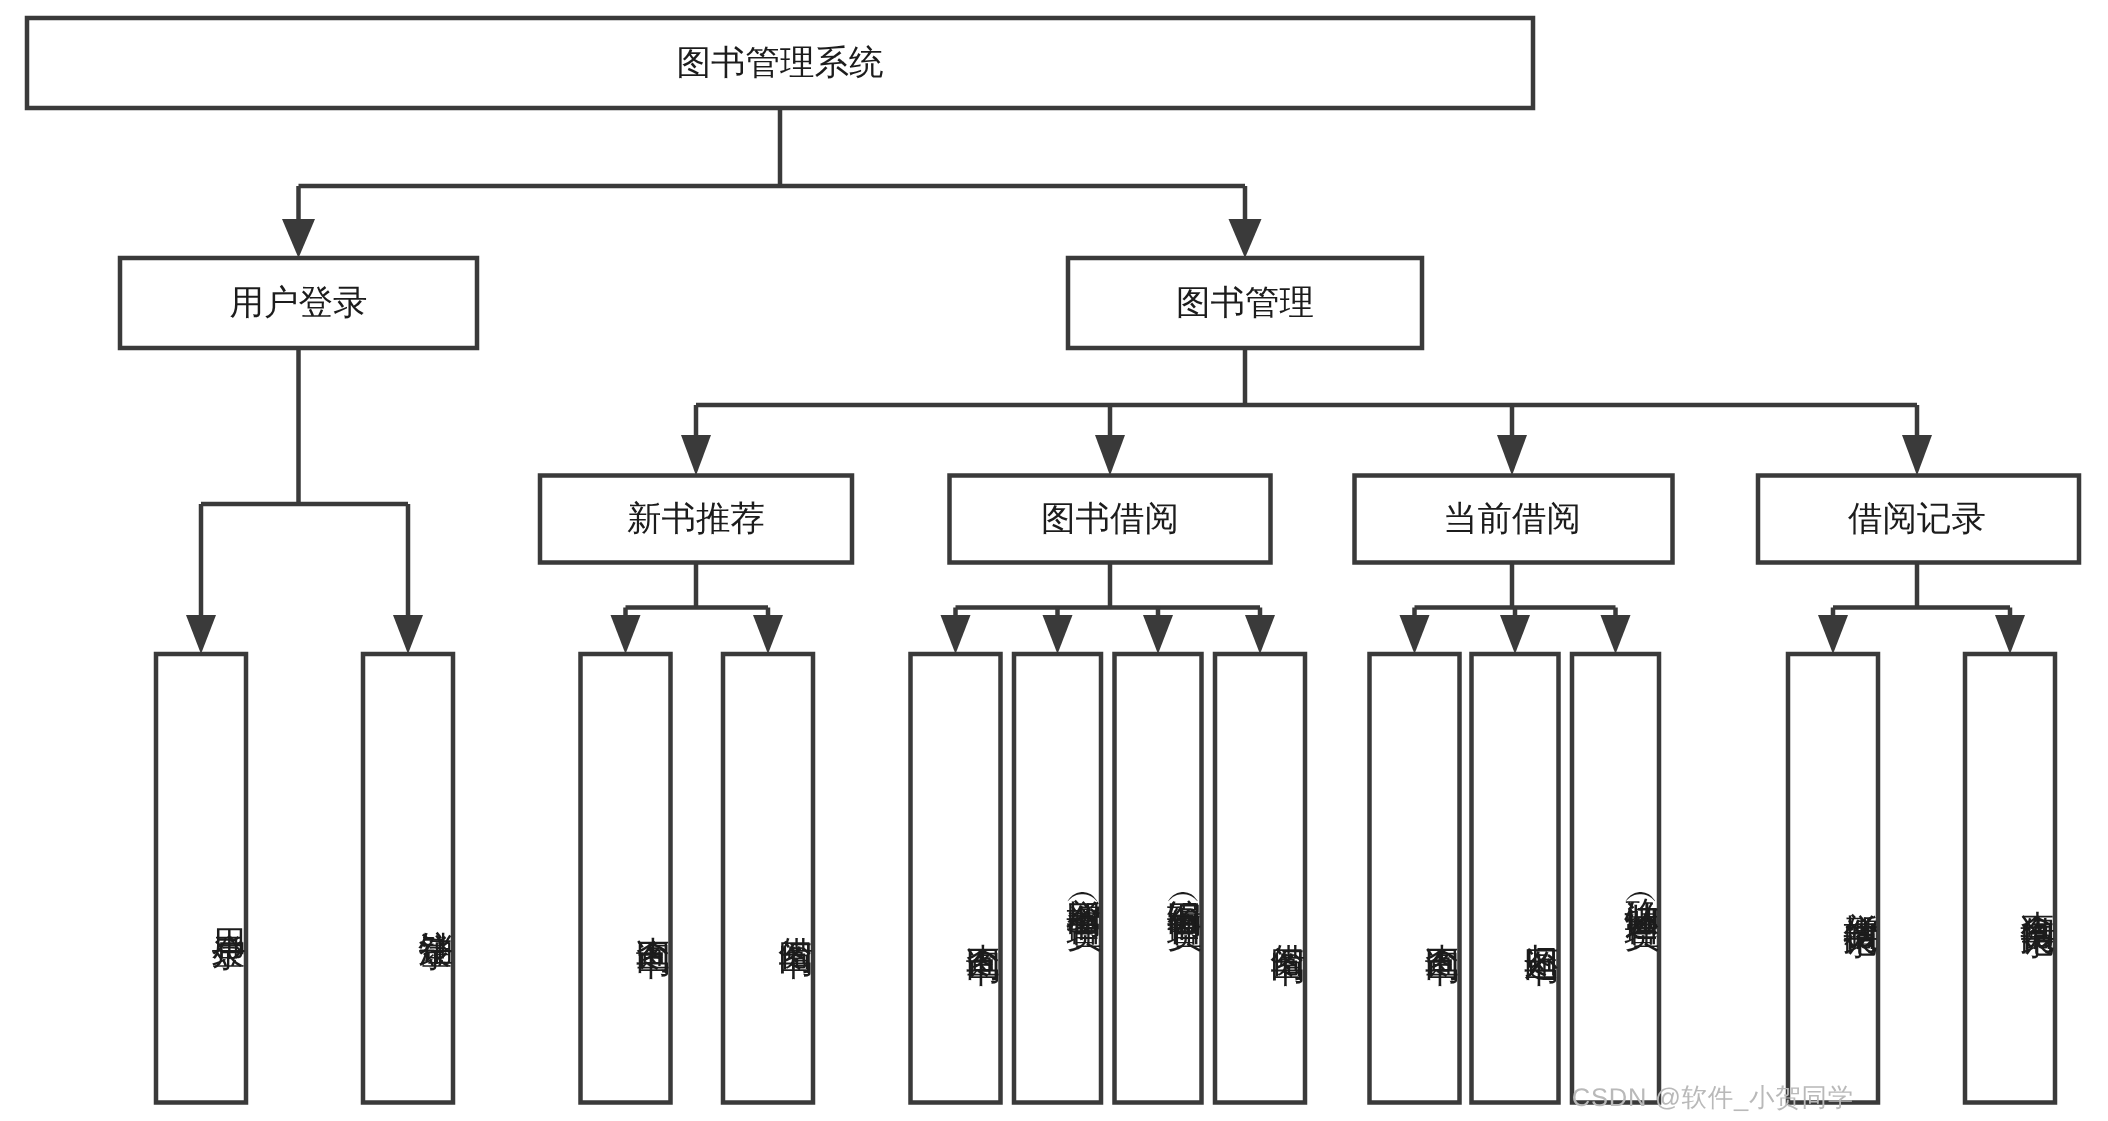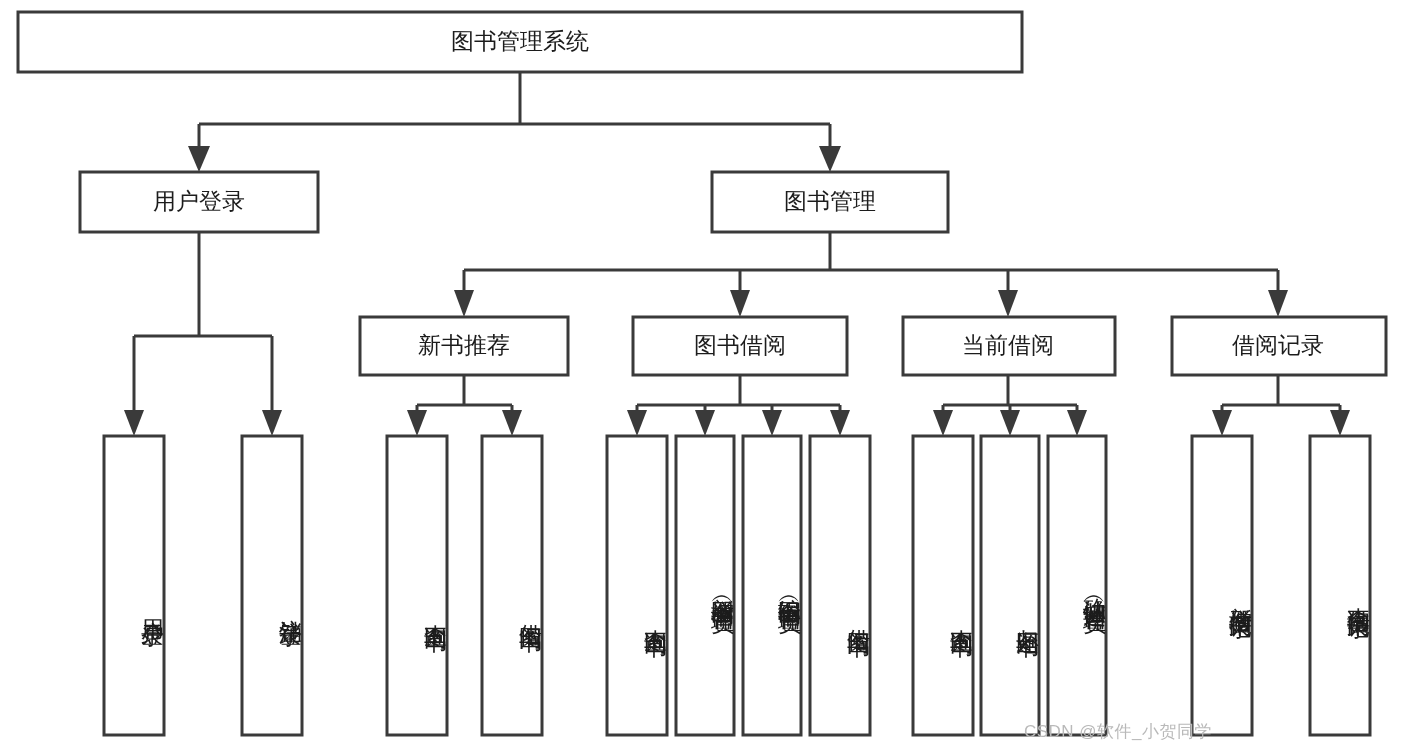--- a/index.html
+++ b/index.html
@@ -59,21 +59,21 @@
     letter-spacing: 2px;
     line-height: 1;
     display: flex;
     align-items: flex-start;
     justify-content: center;
     pointer-events: none;
     user-select: none;
   }
   .watermark {
     position: absolute;
-    right: 24px;
+    right: 0;
     bottom: 4px;
     font-family: "Liberation Sans", "DejaVu Sans", sans-serif;
     font-size: 17px;
     color: #b9b9b9;
     letter-spacing: 0.5px;
     user-select: none;
   }
 </style>
 </head>
 <body>

